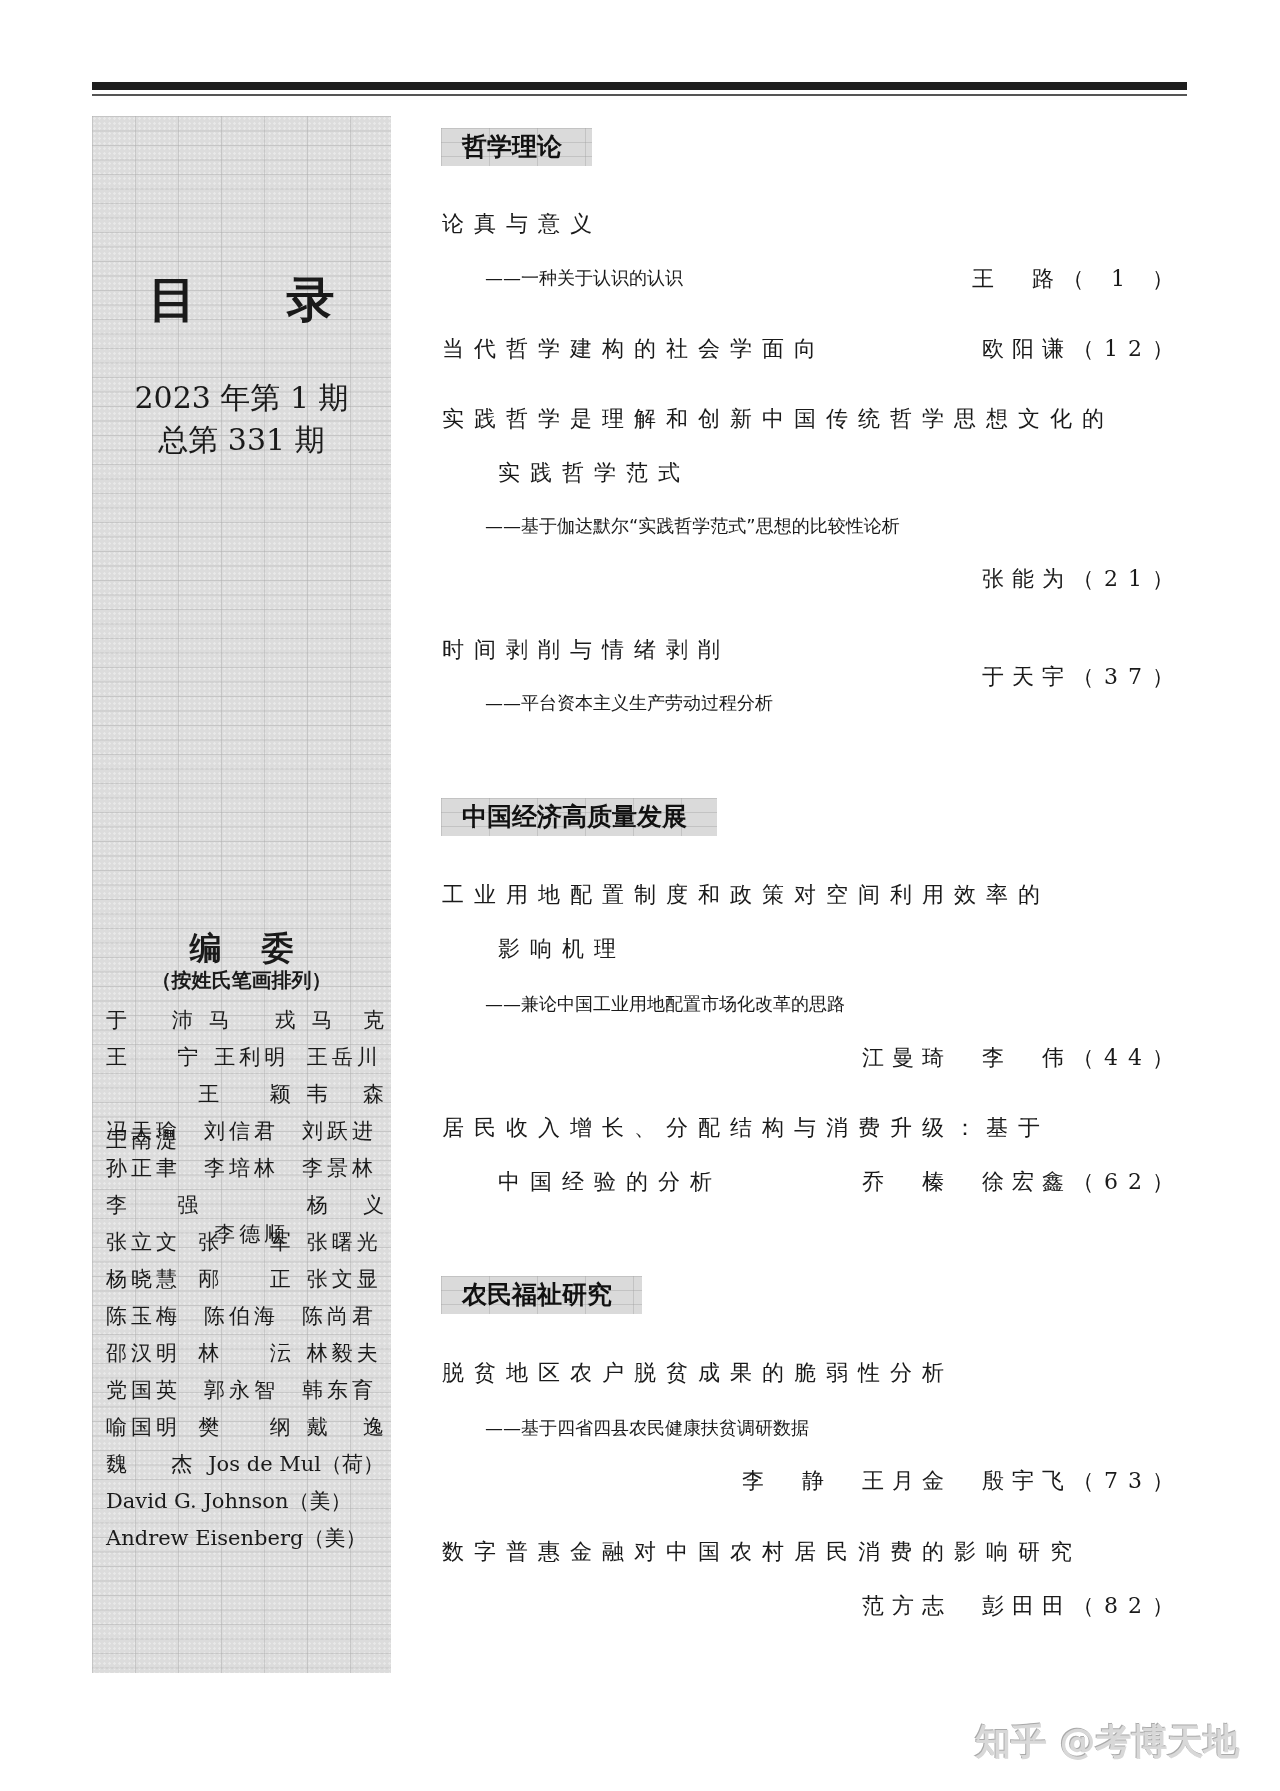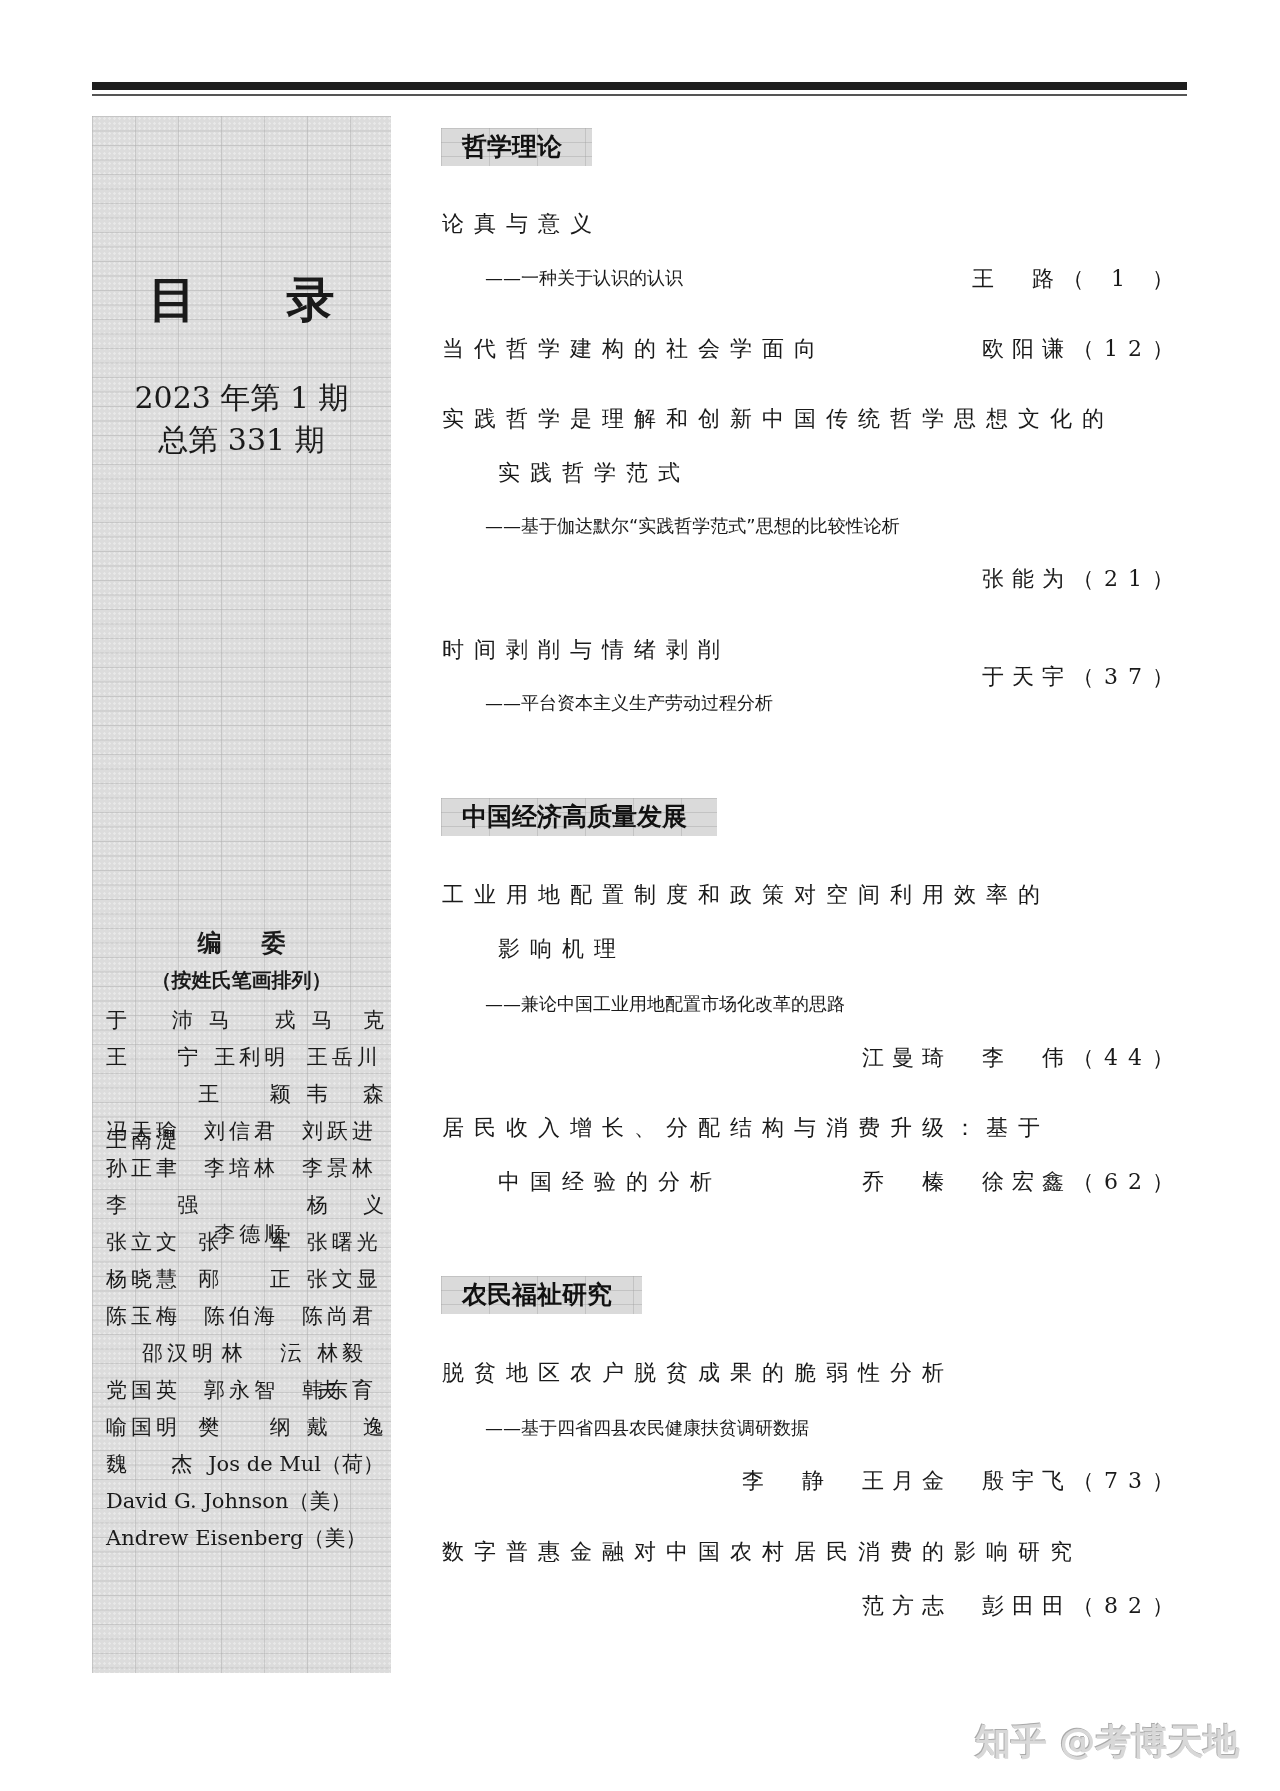--- a/index.html
+++ b/index.html
@@ -19,21 +19,21 @@
         linear-gradient(90deg, rgba(170,170,170,0.45) 1px, transparent 1px),
         radial-gradient(rgba(255,255,255,0.35) 1px, transparent 1.5px);
       background-size: 100% 14.5px, 43px 100%, 5px 5px;
     }
     .toc-title { position: absolute; left: 0; width: 299px; top: 152px; text-align: center; font-size: 48px; font-weight: bold; letter-spacing: 0; }
     .toc-title span { display: inline-block; }
     .toc-title .gap { width: 90px; }
     .issue { position: absolute; left: 0; width: 299px; text-align: center; font-size: 30px; }
     .issue.l1 { top: 262px; }
     .issue.l2 { top: 304px; }
-    .board-title { position: absolute; left: 0; width: 299px; top: 811px; text-align: center; font-size: 24px; font-weight: bold; }
+    .board-title { position: absolute; left: 0; width: 299px; top: 811px; text-align: center; font-size: 32px; font-weight: bold; }
     .board-title .gap { display: inline-block; width: 40px; }
     .board-note { position: absolute; left: 0; width: 299px; top: 851px; text-align: center; font-size: 20px; font-weight: bold; }
     .board-list { position: absolute; left: 14px; top: 886px; width: 278px; }
     .board-row { height: 37px; line-height: 37px; font-size: 21px; display: flex; }
     .board-row .name { width: 98px; display: flex; justify-content: space-between; }
     .board-row .name:last-child { width: 82px; }
     .board-row .wide { width: 276px; white-space: nowrap; }
     .board-row .mid { width: 180px; white-space: nowrap; }
 
     .section-head {
@@ -179,21 +179,21 @@
           <span style="letter-spacing: 4px;">陈玉梅</span>
         </div>
         <div class="name" style="width: 98px;">
           <span style="letter-spacing: 4px;">陈伯海</span>
         </div>
         <div class="name">
           <span style="letter-spacing: 4px;">陈尚君</span>
         </div>
       </div>
       <div class="board-row">
-        <div class="name" style="width: 98px; margin-left: 36px;">
+        <div class="name" style="width: 98px;">
           <span style="letter-spacing: 4px;">邵汉明</span>
         </div>
         <div class="name" style="padding-right: 16px; width: 98px;">
           <span>林</span>
           <span>沄</span>
         </div>
         <div class="name">
           <span style="letter-spacing: 4px;">林毅夫</span>
         </div>
       </div>

